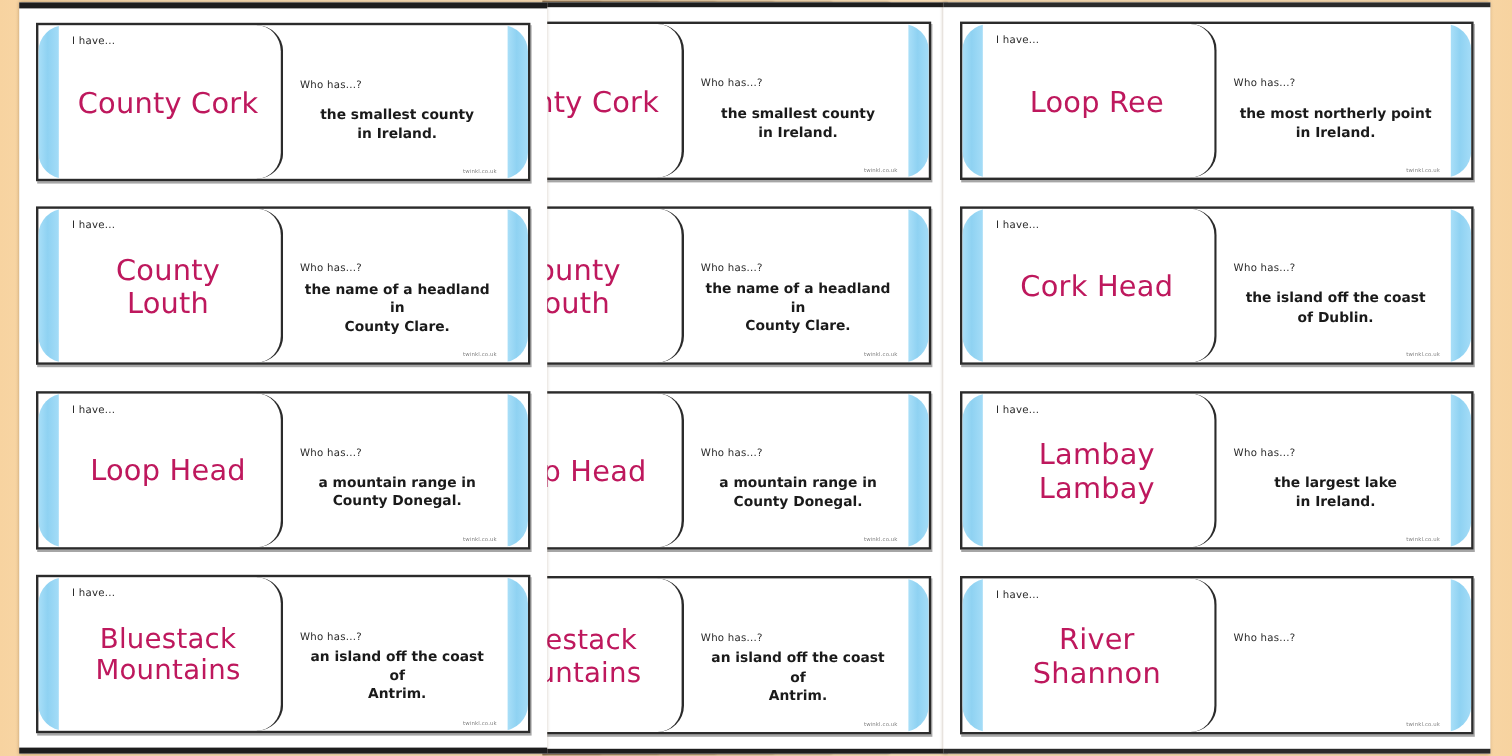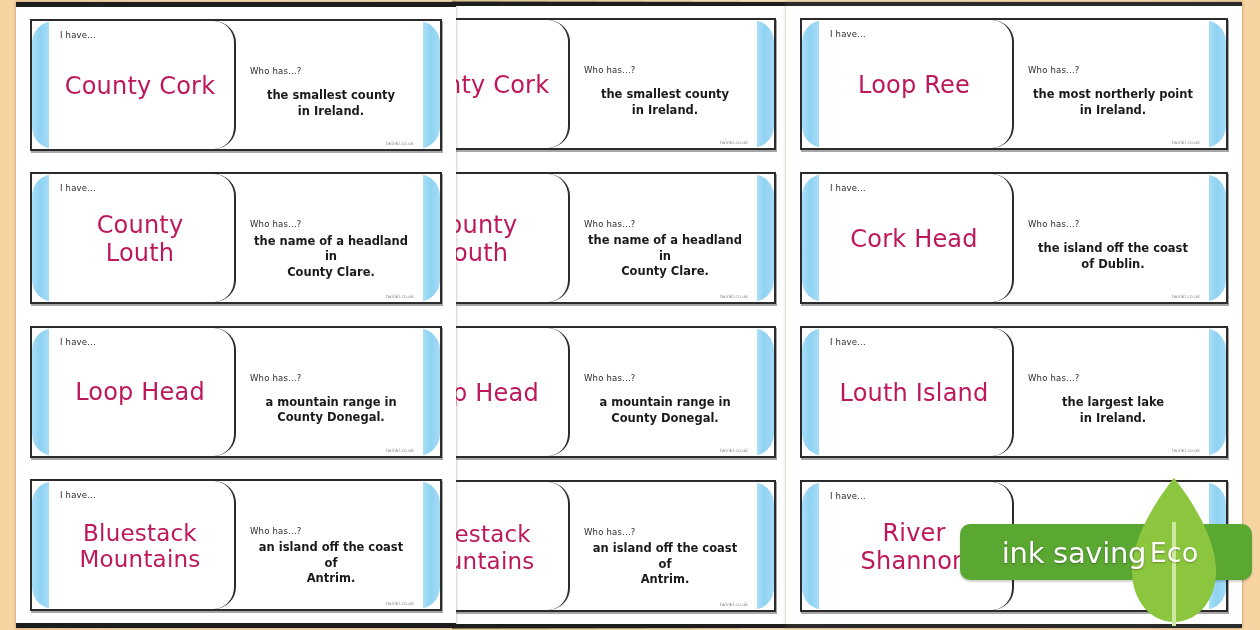--- a/index.html
+++ b/index.html
@@ -839,21 +839,21 @@
               <div class="footer-mark">twinkl.co.uk</div>
             </div>
           </div>
         </div>
         <div class="card">
           <div class="card-half left-half">
             <div class="blue-bar at-left"></div>
             <div class="half-inner">
               <div class="kicker">I have...</div>
               <div class="answer">
-                <span>Louth Island</span>
+                <span>Lambay Lambay</span>
               </div>
             </div>
           </div>
           <div class="card-half right-half">
             <div class="blue-bar at-right"></div>
             <div class="half-inner">
               <div class="kicker">Who has...?</div>
               <div class="question">
                 <span>the largest lake<br>in Ireland.</span>
               </div>
@@ -878,23 +878,14 @@
               <div class="question">
                 <span></span>
               </div>
               <div class="footer-mark">twinkl.co.uk</div>
             </div>
           </div>
         </div>
       </div>
   </div>
 
-  <div class="eco-badge">
-    <div class="eco-pill"></div>
-    <svg class="eco-leaf" viewBox="0 0 92 150">
-      <path d="M46 2 C46 2 4 52 4 95 C4 125 23 146 46 146 C69 146 88 125 88 95 C88 52 46 2 46 2 Z" fill="#8cc63f"></path>
-      <rect x="44" y="46" width="4" height="104" fill="#cfe8a0"></rect>
-    </svg>
-    <div class="eco-pill-label">ink saving</div>
-    <div class="eco-leaf-label">Eco</div>
-  </div>
 
 </div>
 
 </body></html>

